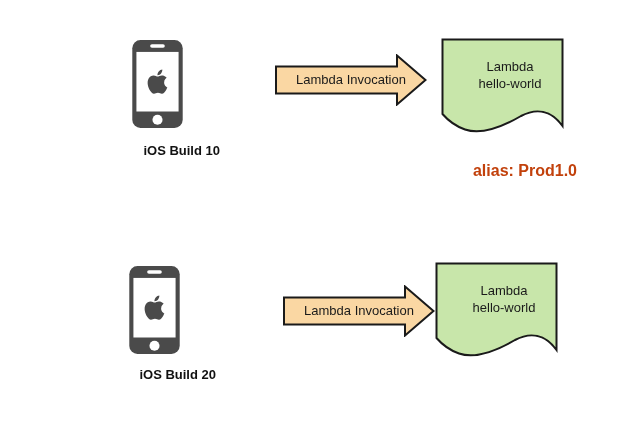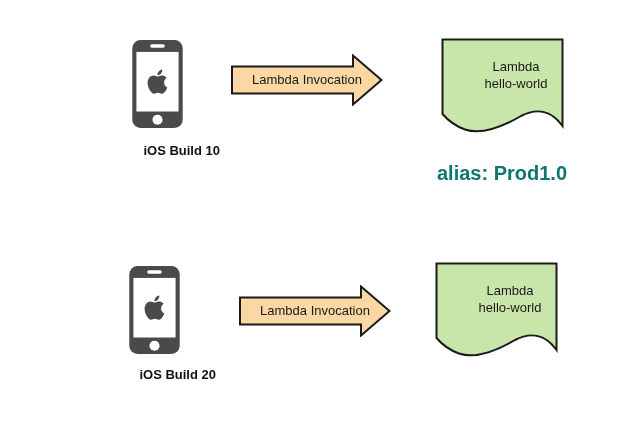--- a/index.html
+++ b/index.html
@@ -17,21 +17,21 @@
   }
   .abs { position: absolute; }
   .device-label {
     width: 125px;
     text-align: right;
     font-size: 13px;
     font-weight: bold;
     color: #111111;
     line-height: 15px;
   }
-  .arrow-wrap { width: 152px; height: 52px; }
+  .arrow-wrap { width: 152px; height: 52px; margin-left: 44px; }
   .arrow-wrap svg { display: block; }
   .arrow-label {
     position: absolute;
     left: 0; top: 0;
     width: 152px; height: 52px;
     display: flex;
     align-items: center;
     justify-content: center;
     font-size: 13px;
     color: #1a1a1a;
@@ -41,28 +41,27 @@
   .doc-wrap { width: 123px; height: 97px; }
   .doc-wrap svg { display: block; }
   .doc-label {
     position: absolute;
     left: 0; top: 20px;
     width: 138px;
     text-align: center;
     font-size: 13px;
     line-height: 17px;
     color: #1a1a1a;
-    padding-left: 6px;
   }
   .alias-label {
     width: 150px;
-    text-align: center;
-    font-size: 20px;
+    text-align: right;
+    font-size: 16px;
     font-weight: bold;
-    color: #0f766e;
+    color: #c2410c;
   }
   .phone-wrap { width: 55px; height: 92px; }
   .phone-wrap svg { display: block; width: 55px; height: 92px; }
 </style>
 </head>
 <body>
 
 <div class="canvas">
 
   <div class="abs phone-wrap" style="left:130px; top:38px;">

